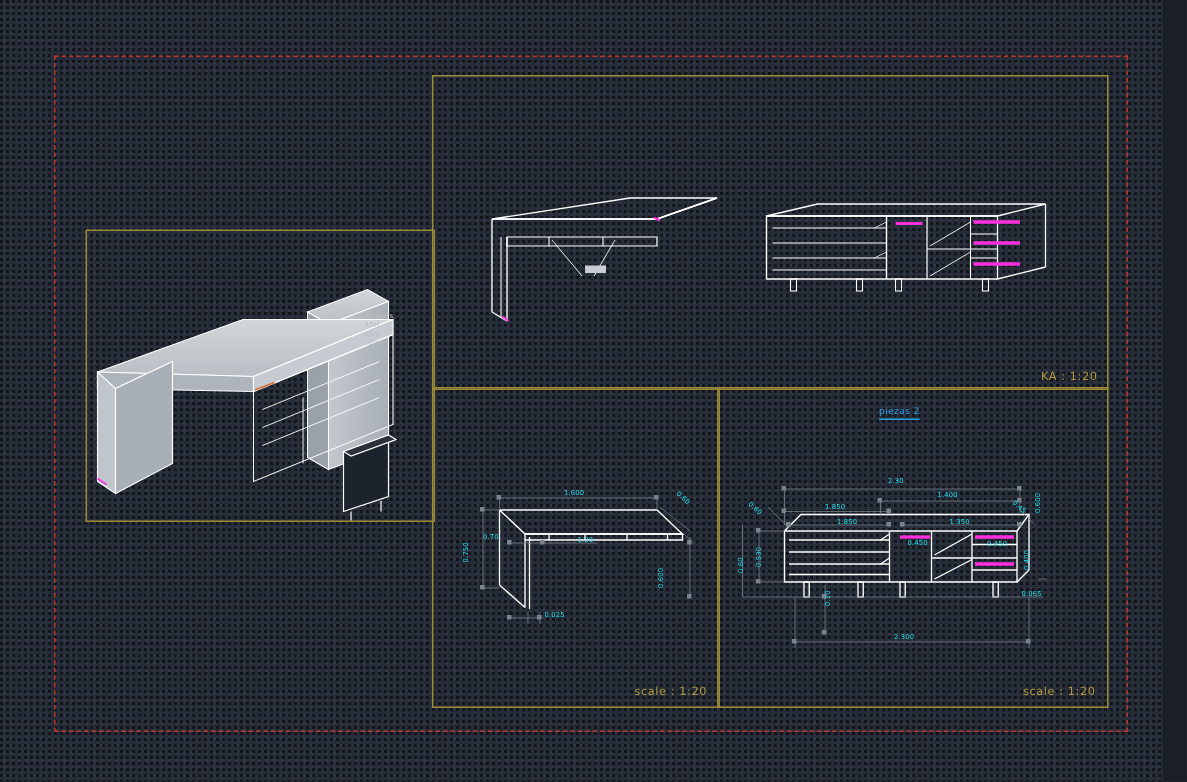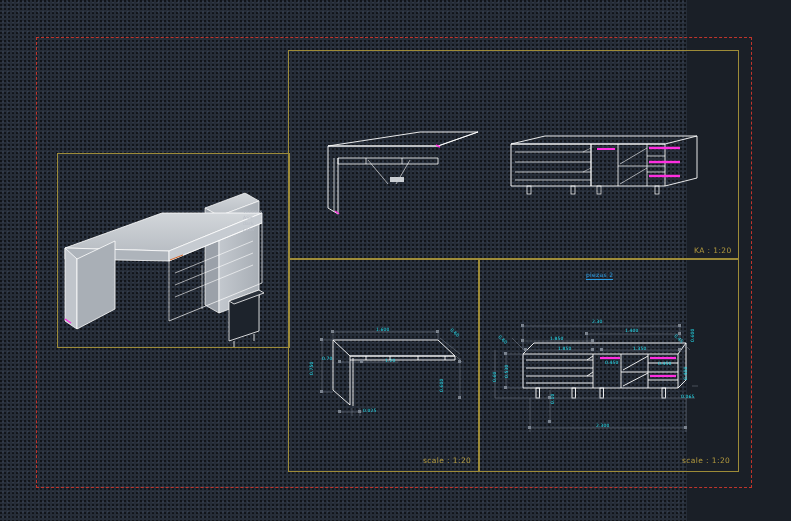--- a/index.html
+++ b/index.html
@@ -1,18 +1,18 @@
 <!DOCTYPE html>
 <html><head>
 <meta charset="utf-8">
 <style>
   html,body{margin:0;padding:0;background:#1a1f27;}
   body{width:791px;height:521px;overflow:hidden;
        font-family:"DejaVu Sans",sans-serif;}
-  #stage{position:relative;width:687px;height:521px;
+  #stage{position:relative;width:775px;height:521px;
          background-color:#262d38;
          background-image:
            radial-gradient(circle at 1px 1px, rgba(0,0,0,.55) 1px, transparent 1px),
            radial-gradient(circle at 3px 2px, rgba(70,85,105,.30) 1px, transparent 1px);
          background-size:4px 4px, 5px 5px;}
 
   
   .outer-border{position:absolute;border:1px dashed #c0342b;}
   .panel{position:absolute;border:1px solid #9d8b38;}
 

